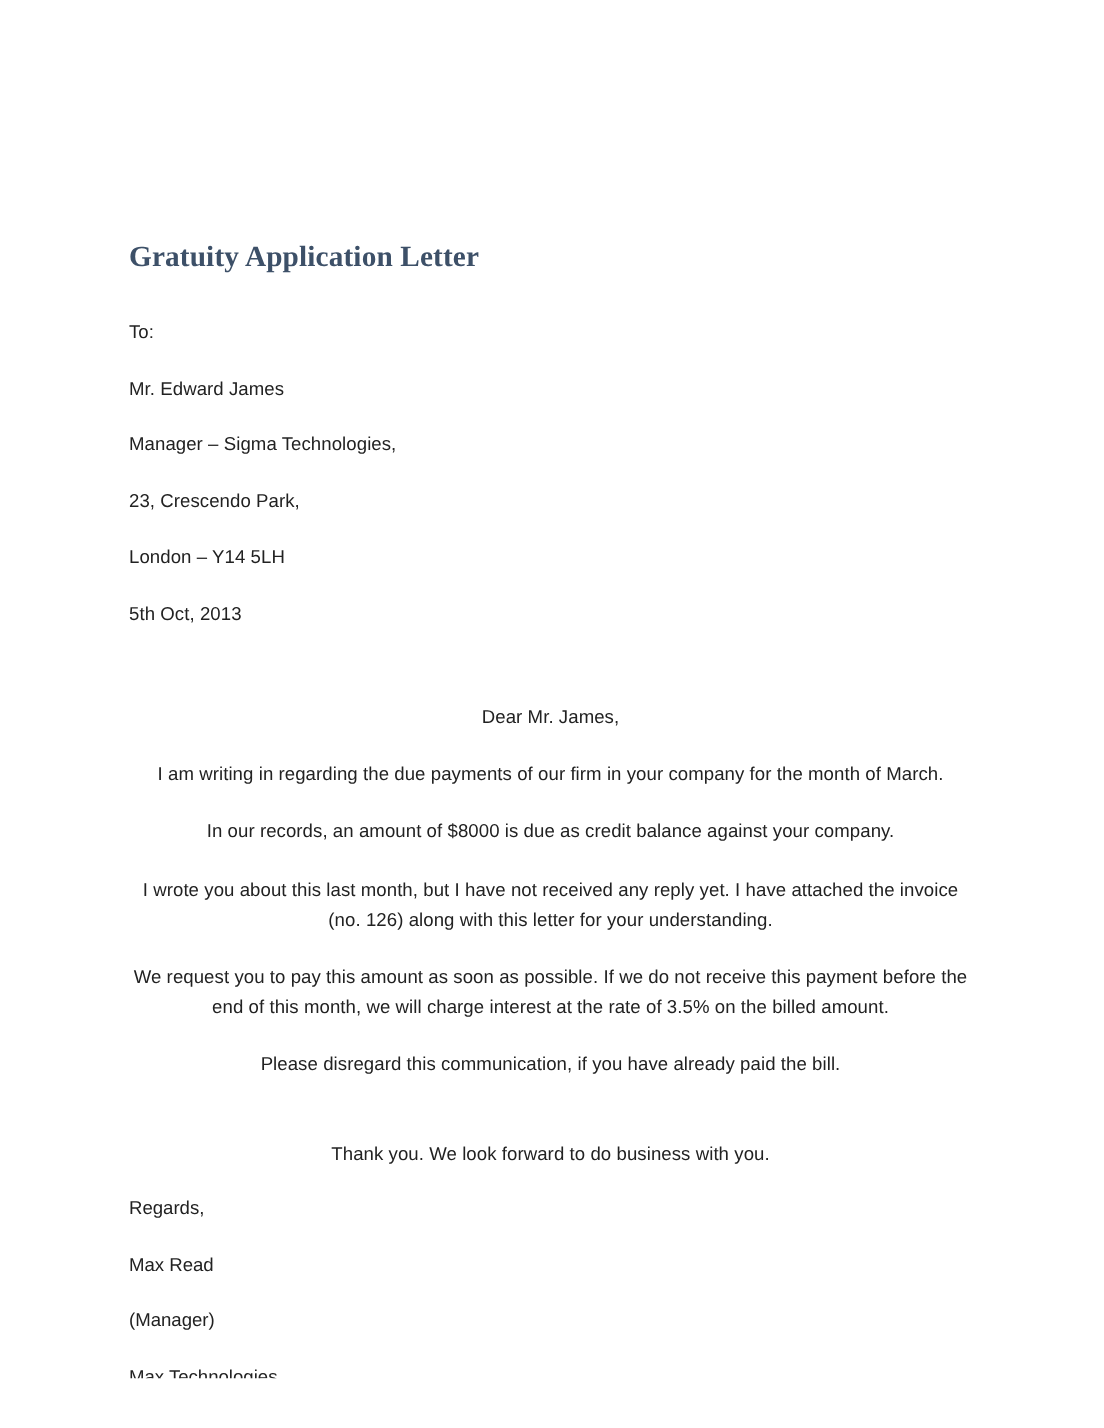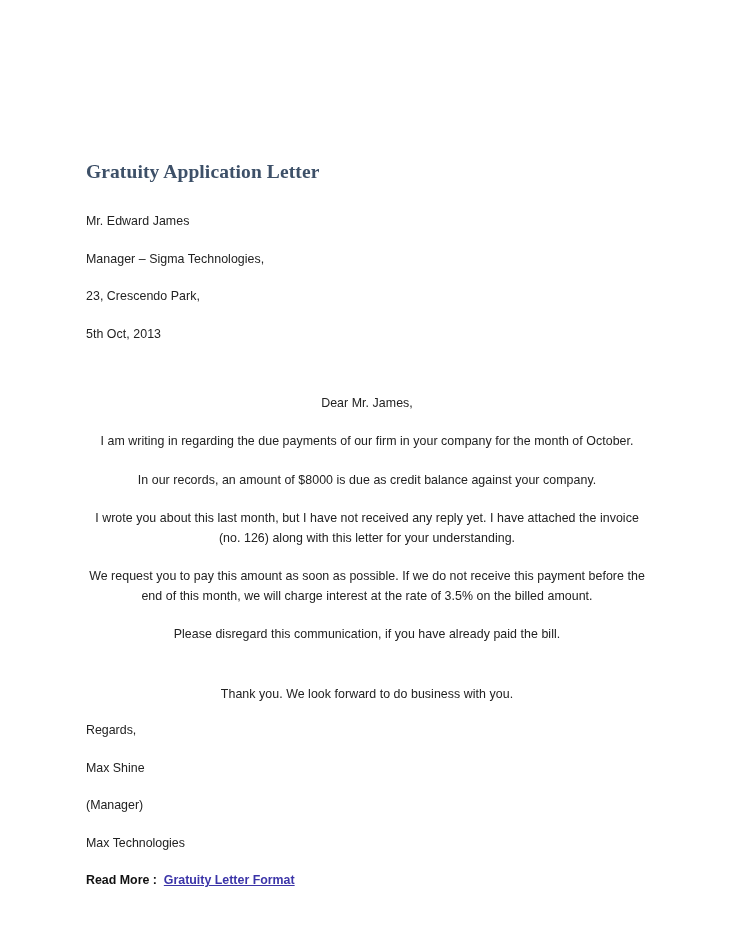--- a/index.html
+++ b/index.html
@@ -79,43 +79,45 @@
 </style>
 </head>
 <body>
 
 <div class="page">
   <div class="letter">
 
     <h1 class="letter-title">Gratuity Application Letter</h1>
 
     <div class="addr-block">
+      <p class="line">To:</p>
       <p class="line">Mr. Edward James</p>
       <p class="line">Manager – Sigma Technologies,</p>
       <p class="line">23, Crescendo Park,</p>
+      <p class="line">London – Y14 5LH</p>
       <p class="line">5th Oct, 2013</p>
     </div>
 
     <div class="gap-salutation"></div>
 
     <p class="para">Dear Mr. James,</p>
 
-    <p class="para">I am writing in regarding the due payments of our firm in your company for the month of October.</p>
+    <p class="para">I am writing in regarding the due payments of our firm in your company for the month of March.</p>
     <p class="para">In our records, an amount of $8000 is due as credit balance against your company.</p>
     <p class="para">I wrote you about this last month, but I have not received any reply yet. I have attached the invoice (no. 126) along with this letter for your understanding.</p>
     <p class="para">We request you to pay this amount as soon as possible. If we do not receive this payment before the end of this month, we will charge interest at the rate of 3.5% on the billed amount.</p>
     <p class="para">Please disregard this communication, if you have already paid the bill.</p>
 
     <div class="gap-thanks"></div>
 
     <p class="para">Thank you. We look forward to do business with you.</p>
 
     <div class="closing-block">
       <p class="sign-line">Regards,</p>
-      <p class="sign-line">Max Shine</p>
+      <p class="sign-line">Max Read</p>
       <p class="sign-line">(Manager)</p>
       <p class="sign-line">Max Technologies</p>
     </div>
 
     <div class="readmore-row">
       <span class="readmore-label">Read More :</span>
       <span>&nbsp;</span><span class="readmore-link">Gratuity Letter Format</span>
     </div>
 
   </div>

